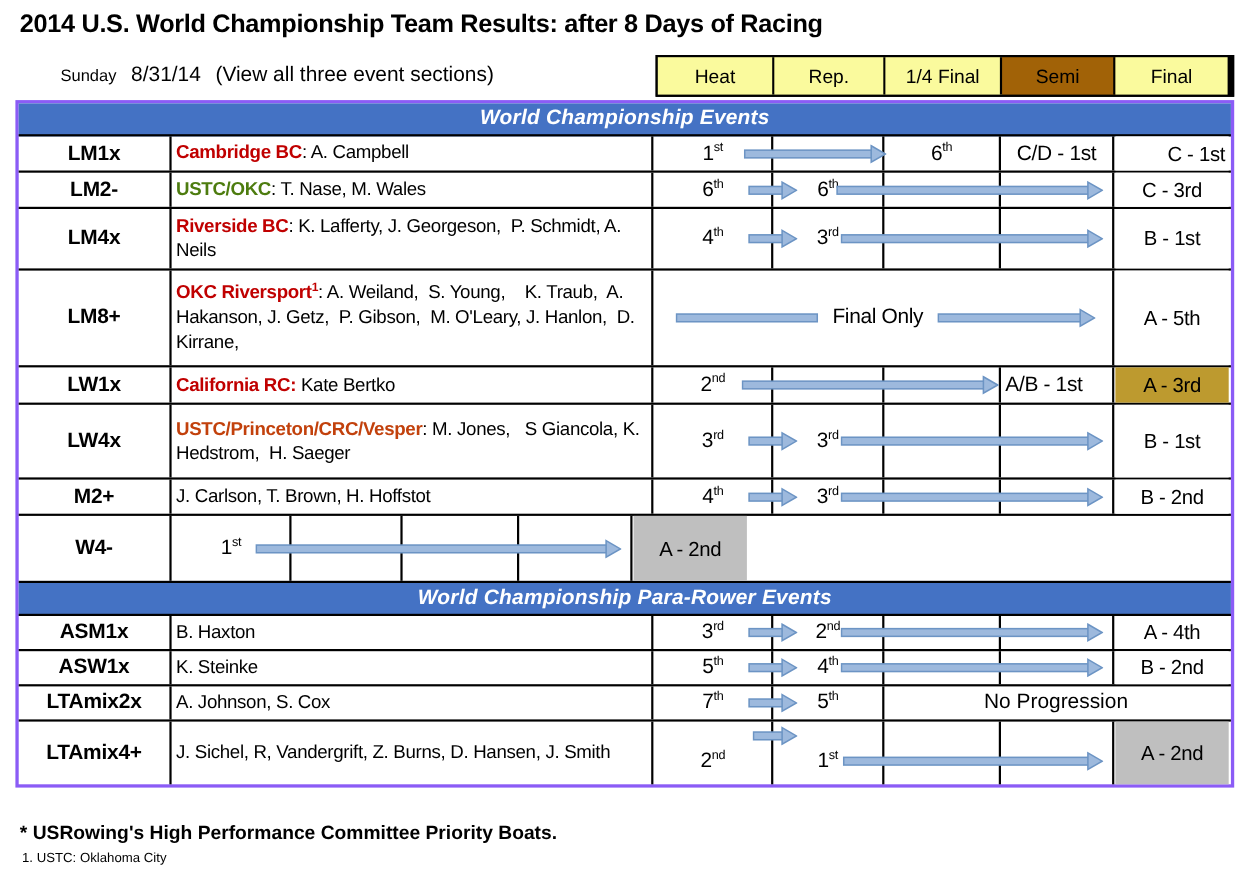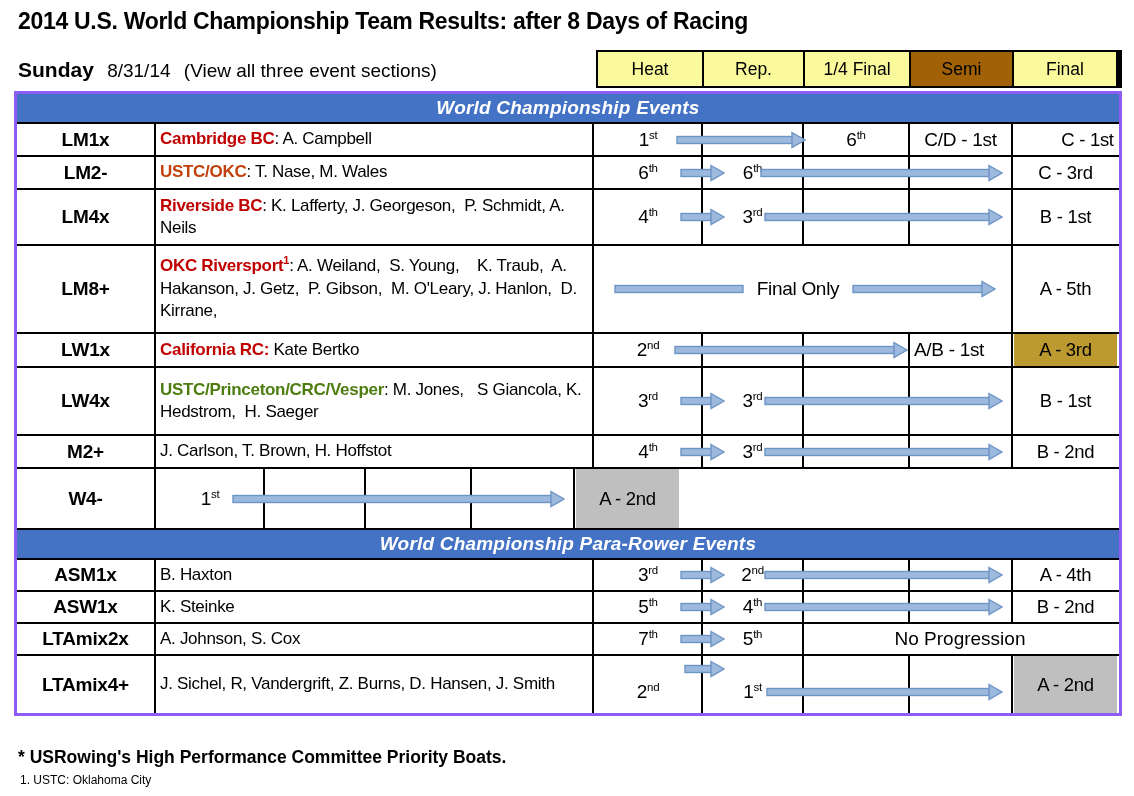--- a/index.html
+++ b/index.html
@@ -3,21 +3,21 @@
 <meta charset="utf-8">
 <style>
   * { box-sizing: border-box; margin: 0; padding: 0; }
   html,body { background:#fff; }
   body { font-family: "Liberation Sans", sans-serif; color:#000; }
   .page { position:relative; width:1134px; height:796px; background:#fff; overflow:hidden; }
 
   .title { position:absolute; left:18px; top:8px; font-size:23px; font-weight:bold; letter-spacing:-0.3px; }
 
   .subheader { position:absolute; left:18px; top:58px; font-size:19px; white-space:nowrap; }
-  .subheader .day { font-weight:bold; font-size:21px; }
+  .subheader .day { font-weight:normal; font-size:15px;margin-left:37px; }
   .subheader .date { margin-left:8px; }
   .subheader .note { margin-left:8px; }
 
   .stage-header { position:absolute; left:596px; top:50px; width:526px; height:38px;
                   display:flex; border:2px solid #000; background:#000; }
   .stage-cell { display:flex; align-items:center; justify-content:center;
                 font-size:17.5px; height:100%; border-right:2px solid #000; }
   .stage-cell:last-child { border-right:none; }
 
   .table { position:absolute; left:14px; top:91px; width:1108px; border:3px solid #8b5cf6; background:#fff; }
@@ -88,21 +88,21 @@
           <span class="mark" style="left: 315px; width: 103px; top: 50%;">C/D - 1st</span>
           <span class="arrow" style="left: 82px; top: 50%;"><svg width="130" height="18" xmlns="http://www.w3.org/2000/svg">
               <rect x="1" y="5.5" width="116" height="7" fill="#9DB9DD" stroke="#6C94C4" stroke-width="1.4"></rect>
               <polygon points="116,1.5 129,9 116,16.5" fill="#9DB9DD" stroke="#6C94C4" stroke-width="1.4"></polygon>
             </svg></span>
           <div class="final" style="background: rgb(255, 255, 255); padding-left: 44px;">C - 1st</div>
         </div>
       </div>
       <div class="row" style="height: 33px;">
         <div class="boat">LM2-</div>
-        <div class="crew"><span class="inner"><span class="team" style="color: #c2410c;">USTC/OKC</span><span>: T. Nase, M. Wales</span></span></div>
+        <div class="crew"><span class="inner"><span class="team" style="color: #4d7c0f;">USTC/OKC</span><span>: T. Nase, M. Wales</span></span></div>
         <div class="prog">
           <div class="vline" style="left: 107px;"></div>
           <div class="vline" style="left: 208px;"></div>
           <div class="vline" style="left: 314px;"></div>
           <div class="vline" style="left: 417px;"></div>
           <span class="mark" style="left: 0px; width: 108px; top: 50%;">6<sup>th</sup></span>
           <span class="mark" style="left: 108px; width: 101px; top: 50%;">6<sup>th</sup></span>
           <span class="arrow" style="left: 86px; top: 50%;"><svg width="45" height="18" xmlns="http://www.w3.org/2000/svg">
               <rect x="1" y="5.5" width="31" height="7" fill="#9DB9DD" stroke="#6C94C4" stroke-width="1.4"></rect>
               <polygon points="31,1.5 44,9 31,16.5" fill="#9DB9DD" stroke="#6C94C4" stroke-width="1.4"></polygon>
@@ -163,21 +163,21 @@
           <span class="mark" style="left: 315px; width: 80px; top: 50%;">A/B - 1st</span>
           <span class="arrow" style="left: 80px; top: 50%;"><svg width="234" height="18" xmlns="http://www.w3.org/2000/svg">
               <rect x="1" y="5.5" width="220" height="7" fill="#9DB9DD" stroke="#6C94C4" stroke-width="1.4"></rect>
               <polygon points="220,1.5 233,9 220,16.5" fill="#9DB9DD" stroke="#6C94C4" stroke-width="1.4"></polygon>
             </svg></span>
           <div class="final" style="background: rgb(189, 154, 47);">A - 3rd</div>
         </div>
       </div>
       <div class="row" style="height: 68px;">
         <div class="boat">LW4x</div>
-        <div class="crew"><span class="inner"><span class="team" style="color: #4d7c0f;">USTC/Princeton/CRC/Vesper</span><span>: M. Jones,   S Giancola, K. Hedstrom,  H. Saeger</span></span></div>
+        <div class="crew"><span class="inner"><span class="team" style="color: #c2410c;">USTC/Princeton/CRC/Vesper</span><span>: M. Jones,   S Giancola, K. Hedstrom,  H. Saeger</span></span></div>
         <div class="prog">
           <div class="vline" style="left: 107px;"></div>
           <div class="vline" style="left: 208px;"></div>
           <div class="vline" style="left: 314px;"></div>
           <div class="vline" style="left: 417px;"></div>
           <span class="mark" style="left: 0px; width: 108px; top: 50%;">3<sup>rd</sup></span>
           <span class="mark" style="left: 108px; width: 101px; top: 50%;">3<sup>rd</sup></span>
           <span class="arrow" style="left: 86px; top: 50%;"><svg width="45" height="18" xmlns="http://www.w3.org/2000/svg">
               <rect x="1" y="5.5" width="31" height="7" fill="#9DB9DD" stroke="#6C94C4" stroke-width="1.4"></rect>
               <polygon points="31,1.5 44,9 31,16.5" fill="#9DB9DD" stroke="#6C94C4" stroke-width="1.4"></polygon>

